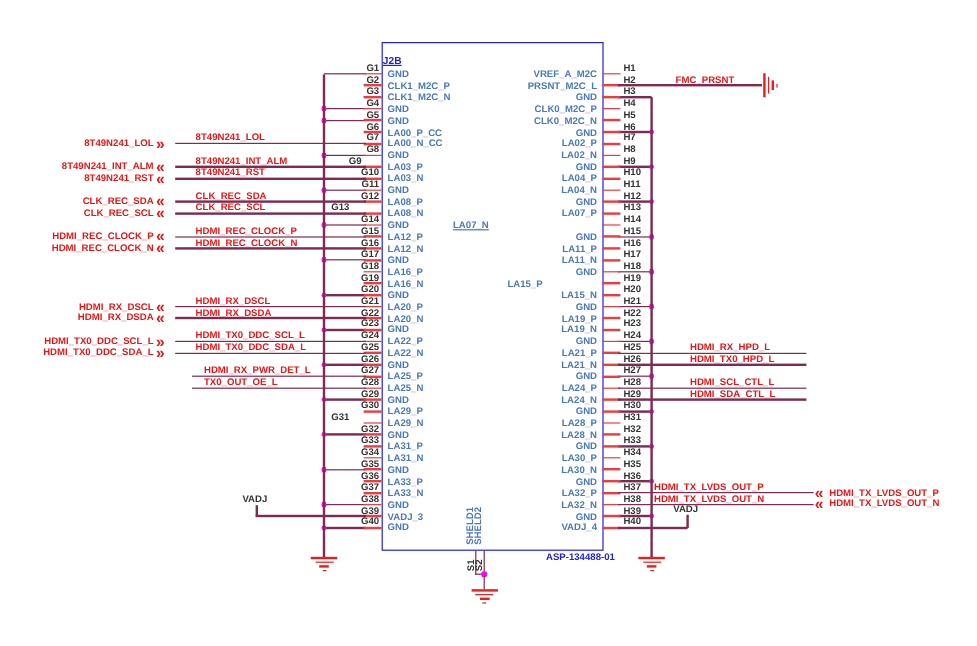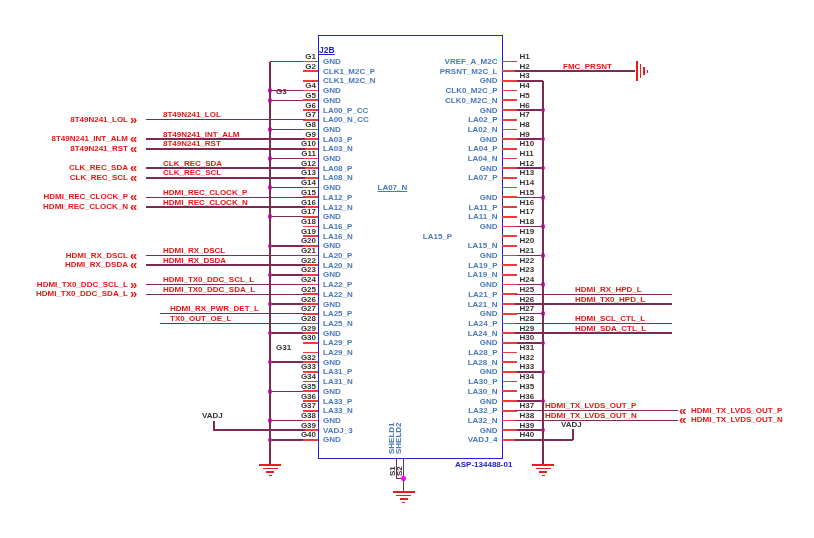--- a/index.html
+++ b/index.html
@@ -31,21 +31,21 @@
   <div class="txt partnum" style="left:455px;top:460px;">ASP-134488-01</div>
   <div id="gen">
       <div class="abs" style="left: 270px; top: 60.75px; width: 35px; height: 1.5px; background: rgb(125, 43, 82);"></div>
       <div class="stub" style="left: 303px; top: 60.6px; width: 15px; height: 1.8px; background: rgb(239, 59, 59);"></div>
       <div class="txt pnum" style="left: 276px; top: 52px; width: 40px; text-align: right; color: rgb(51, 51, 51);">G1</div>
       <div class="txt pname" style="left: 323px; top: 57px; color: rgb(74, 120, 189);">GND</div>
       <div class="stub" style="left: 303px; top: 70.3px; width: 15px; height: 1.8px; background: rgb(239, 59, 59);"></div>
       <div class="txt pnum" style="left: 276px; top: 61.7px; width: 40px; text-align: right; color: rgb(51, 51, 51);">G2</div>
       <div class="txt pname" style="left: 323px; top: 66.7px; color: rgb(74, 120, 189);">CLK1_M2C_P</div>
       <div class="stub" style="left: 303px; top: 80px; width: 15px; height: 1.8px; background: rgb(239, 59, 59);"></div>
-      <div class="txt pnum" style="left: 276px; top: 71.4px; width: 40px; text-align: left; color: rgb(51, 51, 51); margin-top: 16px;">G3</div>
+      <div class="txt pnum" style="left: 276px; top: 71.4px; width: 40px; text-align: right; color: rgb(51, 51, 51);">G3</div>
       <div class="txt pname" style="left: 323px; top: 76.4px; color: rgb(74, 120, 189);">CLK1_M2C_N</div>
       <div class="abs" style="left: 270px; top: 89.85px; width: 35px; height: 1.5px; background: rgb(125, 43, 82);"></div>
       <div class="dot" style="left: 267.75px; top: 88.35px; background: rgb(255, 0, 255);"></div>
       <div class="stub" style="left: 303px; top: 89.7px; width: 15px; height: 1.8px; background: rgb(239, 59, 59);"></div>
       <div class="txt pnum" style="left: 276px; top: 81.1px; width: 40px; text-align: right; color: rgb(51, 51, 51);">G4</div>
       <div class="txt pname" style="left: 323px; top: 86.1px; color: rgb(74, 120, 189);">GND</div>
       <div class="abs" style="left: 270px; top: 99.55px; width: 35px; height: 1.5px; background: rgb(125, 43, 82);"></div>
       <div class="dot" style="left: 267.75px; top: 98.05px; background: rgb(255, 0, 255);"></div>
       <div class="stub" style="left: 303px; top: 99.4px; width: 15px; height: 1.8px; background: rgb(239, 59, 59);"></div>
       <div class="txt pnum" style="left: 276px; top: 90.8px; width: 40px; text-align: right; color: rgb(51, 51, 51);">G5</div>
@@ -55,35 +55,35 @@
       <div class="txt pname" style="left: 323px; top: 105.5px; color: rgb(74, 120, 189);">LA00_P_CC</div>
       <div class="stub" style="left: 303px; top: 118.8px; width: 15px; height: 1.8px; background: rgb(239, 59, 59);"></div>
       <div class="txt pnum" style="left: 276px; top: 110.2px; width: 40px; text-align: right; color: rgb(51, 51, 51);">G7</div>
       <div class="txt pname" style="left: 323px; top: 115.2px; color: rgb(74, 120, 189);">LA00_N_CC</div>
       <div class="abs" style="left: 270px; top: 128.65px; width: 35px; height: 1.5px; background: rgb(125, 43, 82);"></div>
       <div class="dot" style="left: 267.75px; top: 127.15px; background: rgb(255, 0, 255);"></div>
       <div class="stub" style="left: 303px; top: 128.5px; width: 15px; height: 1.8px; background: rgb(239, 59, 59);"></div>
       <div class="txt pnum" style="left: 276px; top: 119.9px; width: 40px; text-align: right; color: rgb(51, 51, 51);">G8</div>
       <div class="txt pname" style="left: 323px; top: 124.9px; color: rgb(74, 120, 189);">GND</div>
       <div class="stub" style="left: 303px; top: 138.2px; width: 15px; height: 1.8px; background: rgb(239, 59, 59);"></div>
-      <div class="txt pnum" style="left: 276px; top: 129.6px; width: 40px; text-align: right; color: rgb(51, 51, 51);">G9</div>
+      <div class="txt pnum" style="left: 276px; top: 129.6px; width: 40px; text-align: center; color: rgb(51, 51, 51);">G9</div>
       <div class="txt pname" style="left: 323px; top: 134.6px; color: rgb(74, 120, 189);">LA03_P</div>
       <div class="stub" style="left: 303px; top: 147.9px; width: 15px; height: 1.8px; background: rgb(239, 59, 59);"></div>
       <div class="txt pnum" style="left: 276px; top: 139.3px; width: 40px; text-align: right; color: rgb(51, 51, 51);">G10</div>
       <div class="txt pname" style="left: 323px; top: 144.3px; color: rgb(74, 120, 189);">LA03_N</div>
       <div class="abs" style="left: 270px; top: 157.75px; width: 35px; height: 1.5px; background: rgb(125, 43, 82);"></div>
       <div class="dot" style="left: 267.75px; top: 156.25px; background: rgb(255, 0, 255);"></div>
       <div class="stub" style="left: 303px; top: 157.6px; width: 15px; height: 1.8px; background: rgb(239, 59, 59);"></div>
       <div class="txt pnum" style="left: 276px; top: 149px; width: 40px; text-align: right; color: rgb(51, 51, 51);">G11</div>
       <div class="txt pname" style="left: 323px; top: 154px; color: rgb(74, 120, 189);">GND</div>
       <div class="stub" style="left: 303px; top: 167.3px; width: 15px; height: 1.8px; background: rgb(239, 59, 59);"></div>
       <div class="txt pnum" style="left: 276px; top: 158.7px; width: 40px; text-align: right; color: rgb(51, 51, 51);">G12</div>
       <div class="txt pname" style="left: 323px; top: 163.7px; color: rgb(74, 120, 189);">LA08_P</div>
       <div class="stub" style="left: 303px; top: 177px; width: 15px; height: 1.8px; background: rgb(239, 59, 59);"></div>
-      <div class="txt pnum" style="left: 276px; top: 168.4px; width: 40px; text-align: right; color: rgb(51, 51, 51);">G13</div>
+      <div class="txt pnum" style="left: 276px; top: 168.4px; width: 40px; color: rgb(51, 51, 51);">G13</div>
       <div class="txt pname" style="left: 323px; top: 173.4px; color: rgb(74, 120, 189);">LA08_N</div>
       <div class="abs" style="left: 270px; top: 186.85px; width: 35px; height: 1.5px; background: rgb(125, 43, 82);"></div>
       <div class="dot" style="left: 267.75px; top: 185.35px; background: rgb(255, 0, 255);"></div>
       <div class="stub" style="left: 303px; top: 186.7px; width: 15px; height: 1.8px; background: rgb(239, 59, 59);"></div>
       <div class="txt pnum" style="left: 276px; top: 178.1px; width: 40px; text-align: right; color: rgb(51, 51, 51);">G14</div>
       <div class="txt pname" style="left: 323px; top: 183.1px; color: rgb(74, 120, 189);">GND</div>
       <div class="stub" style="left: 303px; top: 196.4px; width: 15px; height: 1.8px; background: rgb(239, 59, 59);"></div>
       <div class="txt pnum" style="left: 276px; top: 187.8px; width: 40px; text-align: right; color: rgb(51, 51, 51);">G15</div>
       <div class="txt pname" style="left: 323px; top: 192.8px; color: rgb(74, 120, 189);">LA12_P</div>
       <div class="stub" style="left: 303px; top: 206.1px; width: 15px; height: 1.8px; background: rgb(239, 59, 59);"></div>

